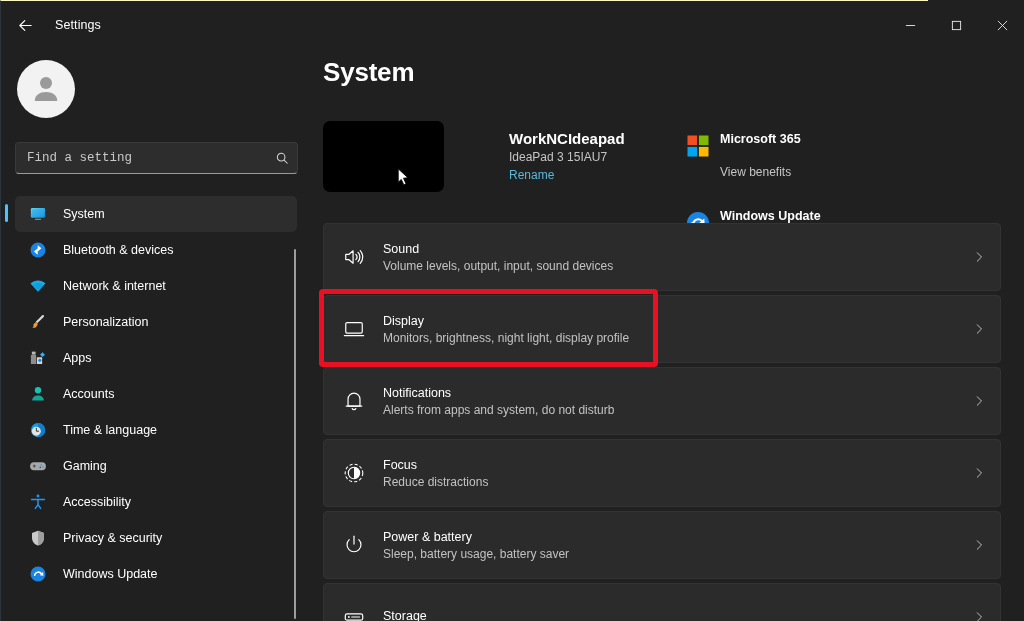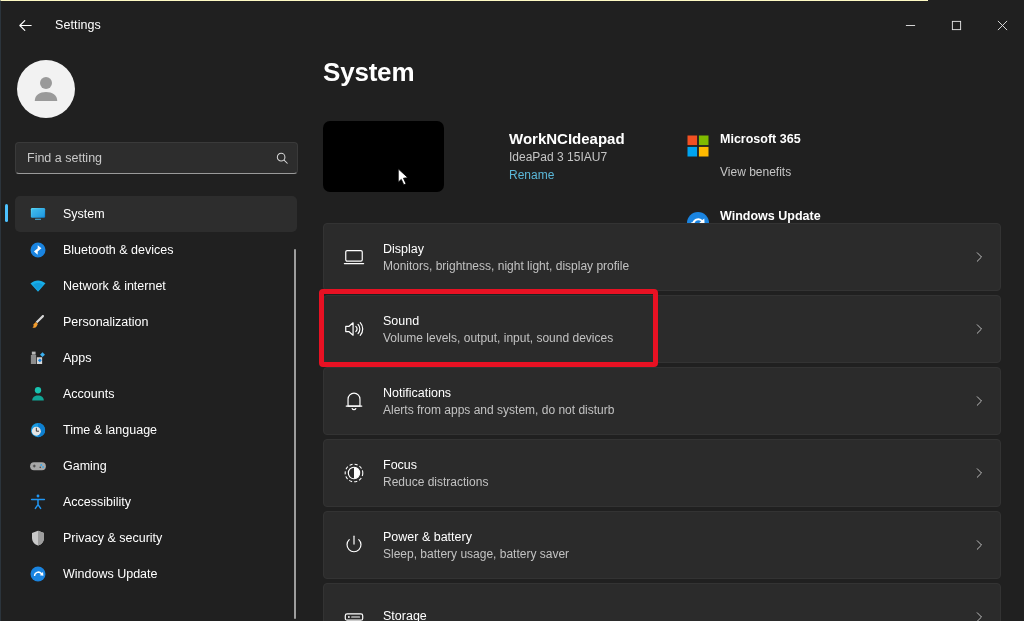--- a/index.html
+++ b/index.html
@@ -73,21 +73,21 @@
     border: 1px solid #3a3a3a;
     border-bottom: 1px solid #9a9a9a;
     border-radius: 4px;
     display: flex; align-items: center;
     cursor: text;
   }
   #search-input {
     flex: 1;
     background: transparent; border: none; outline: none;
     color: #22c55e;
-    font-family: Liberation Sans, sans-serif;
+    font-family: Liberation Mono, monospace;
     font-size: 12.5px;
     padding: 0 8px 0 11px;
   }
   #search-input::placeholder { color: #c9c9c9; }
   #search-icon {
     width: 30px; display: flex; align-items: center; justify-content: center;
     color: #d5d5d5;
   }
   #search-icon svg { width: 14px; height: 14px; }
 
@@ -459,47 +459,47 @@
         </div>
       </div>
 
     </div>
 
     <div id="rows">
 
       <div class="row">
         <span class="row-ico">
           <svg viewBox="0 0 24 24" fill="none" stroke="currentColor" stroke-width="1.3">
-            <rect x="3" y="5" width="18" height="11.5" rx="1.5"></rect>
-            <line x1="1.5" y1="19.2" x2="22.5" y2="19.2" stroke-linecap="round"></line>
-          </svg>
-        </span>
-        <div class="row-text">
-          <div class="row-title">Display</div>
-          <div class="row-sub">Monitors, brightness, night light, display profile</div>
-        </div>
-        <span class="row-chev">
-          <svg viewBox="0 0 24 24" fill="none" stroke="currentColor" stroke-width="1.7">
-            <path d="M8.5 3.5L17 12l-8.5 8.5" stroke-linecap="round" stroke-linejoin="round"></path>
-          </svg>
-        </span>
-      </div>
-
-      <div class="row">
-        <span class="row-ico">
-          <svg viewBox="0 0 24 24" fill="none" stroke="currentColor" stroke-width="1.3">
             <path d="M3 9.2h3.3L11 5.2v13.6l-4.7-4H3z" stroke-linejoin="round"></path>
             <path d="M14 9.2a4 4 0 0 1 0 5.6" stroke-linecap="round"></path>
             <path d="M16.4 7a7.3 7.3 0 0 1 0 10" stroke-linecap="round"></path>
             <path d="M18.8 5a10.4 10.4 0 0 1 0 14" stroke-linecap="round"></path>
           </svg>
         </span>
         <div class="row-text">
           <div class="row-title">Sound</div>
           <div class="row-sub">Volume levels, output, input, sound devices</div>
+        </div>
+        <span class="row-chev">
+          <svg viewBox="0 0 24 24" fill="none" stroke="currentColor" stroke-width="1.7">
+            <path d="M8.5 3.5L17 12l-8.5 8.5" stroke-linecap="round" stroke-linejoin="round"></path>
+          </svg>
+        </span>
+      </div>
+
+      <div class="row">
+        <span class="row-ico">
+          <svg viewBox="0 0 24 24" fill="none" stroke="currentColor" stroke-width="1.3">
+            <rect x="3" y="5" width="18" height="11.5" rx="1.5"></rect>
+            <line x1="1.5" y1="19.2" x2="22.5" y2="19.2" stroke-linecap="round"></line>
+          </svg>
+        </span>
+        <div class="row-text">
+          <div class="row-title">Display</div>
+          <div class="row-sub">Monitors, brightness, night light, display profile</div>
         </div>
         <span class="row-chev">
           <svg viewBox="0 0 24 24" fill="none" stroke="currentColor" stroke-width="1.7">
             <path d="M8.5 3.5L17 12l-8.5 8.5" stroke-linecap="round" stroke-linejoin="round"></path>
           </svg>
         </span>
       </div>
 
       <div class="row">
         <span class="row-ico">

